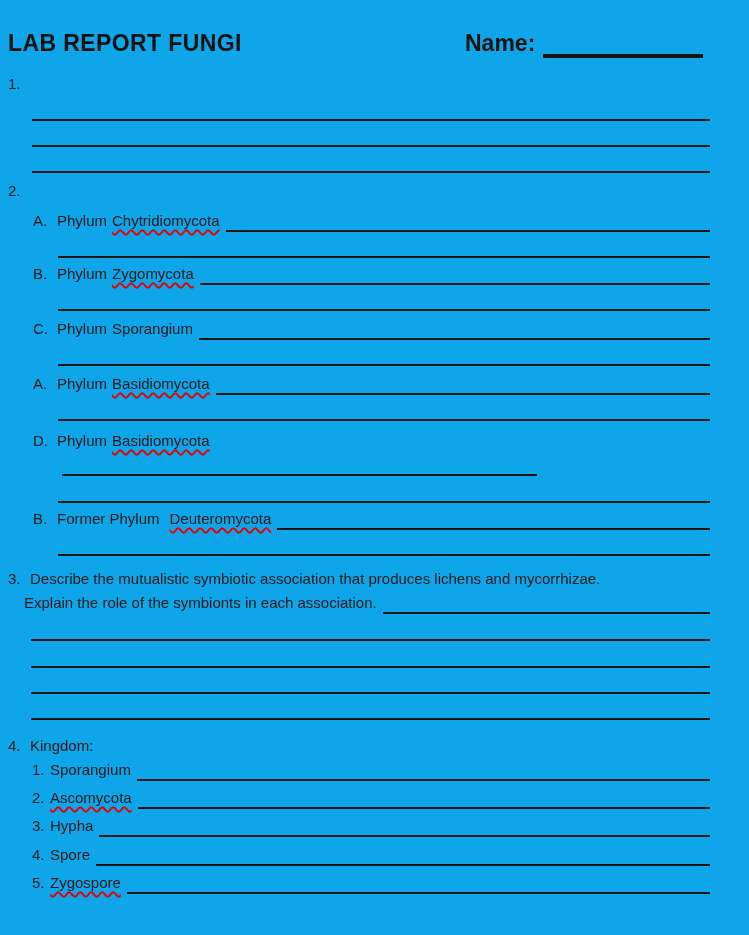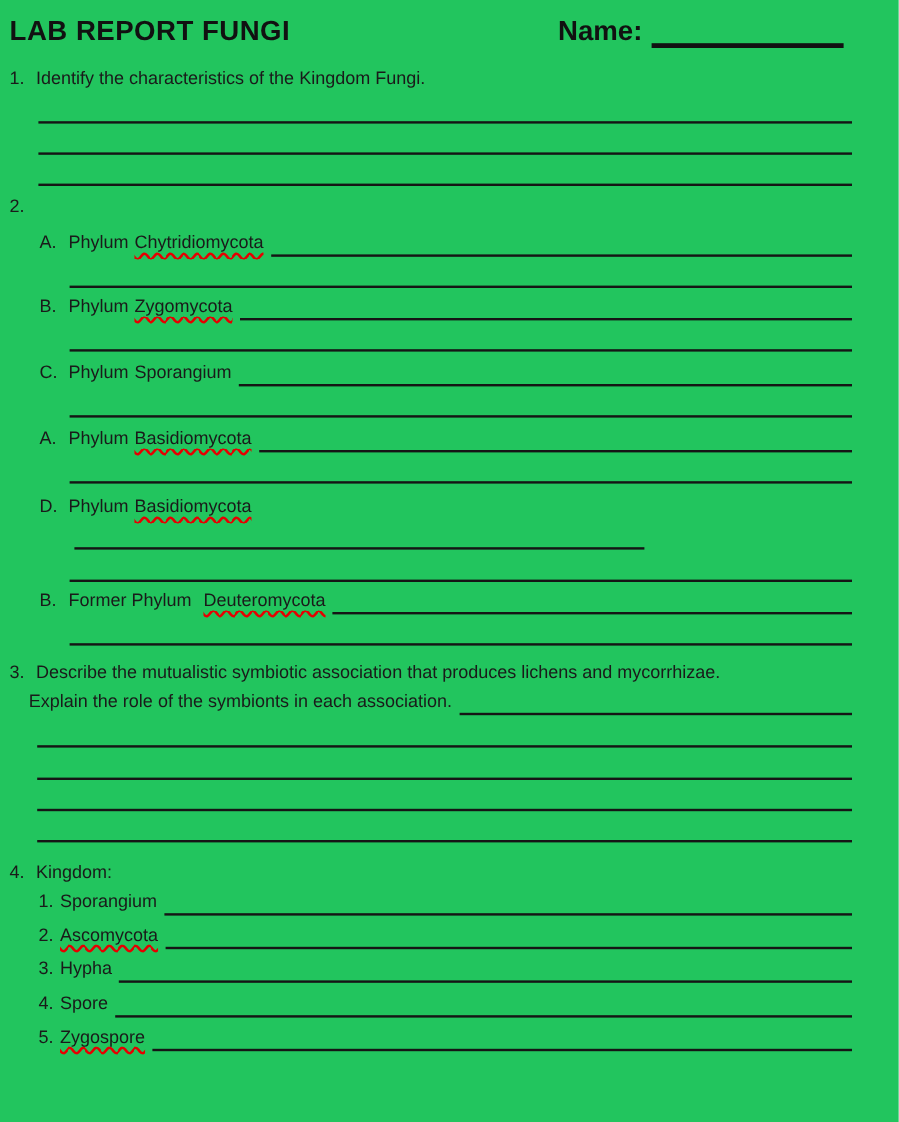--- a/index.html
+++ b/index.html
@@ -1,24 +1,24 @@
 <!DOCTYPE html>
 <html><head>
 <meta charset="utf-8">
 <style>
   * { margin:0; padding:0; box-sizing:border-box; }
   html,body { background:#ffffff; }
   .page {
     position:relative;
     width:749px; height:935px;
-    background:#22c55e;
+    background:#0ea5e9;
     color:#1a1a1a;
     font-family:"Liberation Sans","DejaVu Sans",sans-serif;
     font-size:15px;
-    padding:10px 39px 0 8px;
+    padding:28px 39px 0 8px;
     overflow:hidden;
   }
   
   .header { position:relative; height:30px; }
   .title { font-size:23px; font-weight:bold; letter-spacing:.4px; color:#111; line-height:30px; }
   .name-field { position:absolute; left:457px; top:0; display:flex; align-items:flex-end; height:30px; }
   .name-label { font-size:23px; font-weight:bold; color:#111; line-height:30px; }
   .name-line { width:160px; height:6px; border-bottom:4px solid #111; margin-left:8px; }
 
   
@@ -68,21 +68,20 @@
   <div class="header">
     <div class="title">LAB REPORT FUNGI</div>
     <div class="name-field">
       <span class="name-label">Name:</span>
       <span class="name-line"></span>
     </div>
   </div>
 
   <div class="q-text q1-text">
     <span class="qnum">1.</span>
-    <span>Identify the characteristics of the Kingdom Fungi.</span>
   </div>
   <div class="rule full h27"></div>
   <div class="rule full h26"></div>
   <div class="rule full h26"></div>
 
   <div class="q-text q2-text">
     <span class="qnum">2.</span>
   </div>
 
   <div class="item-row q2-row mt9">

